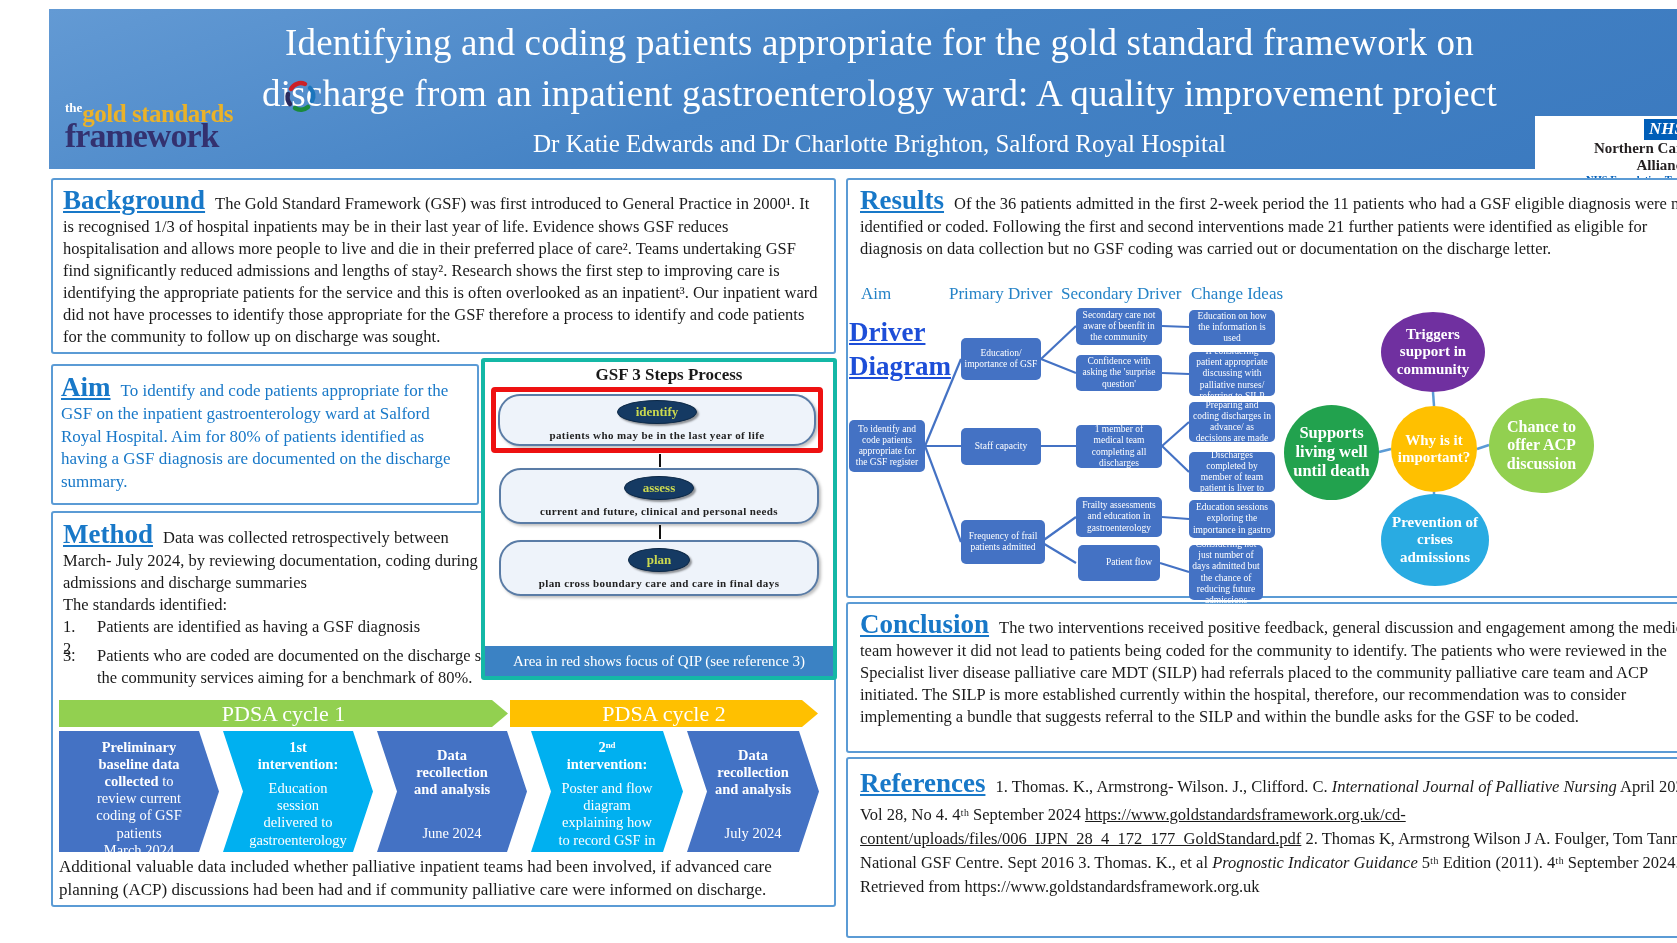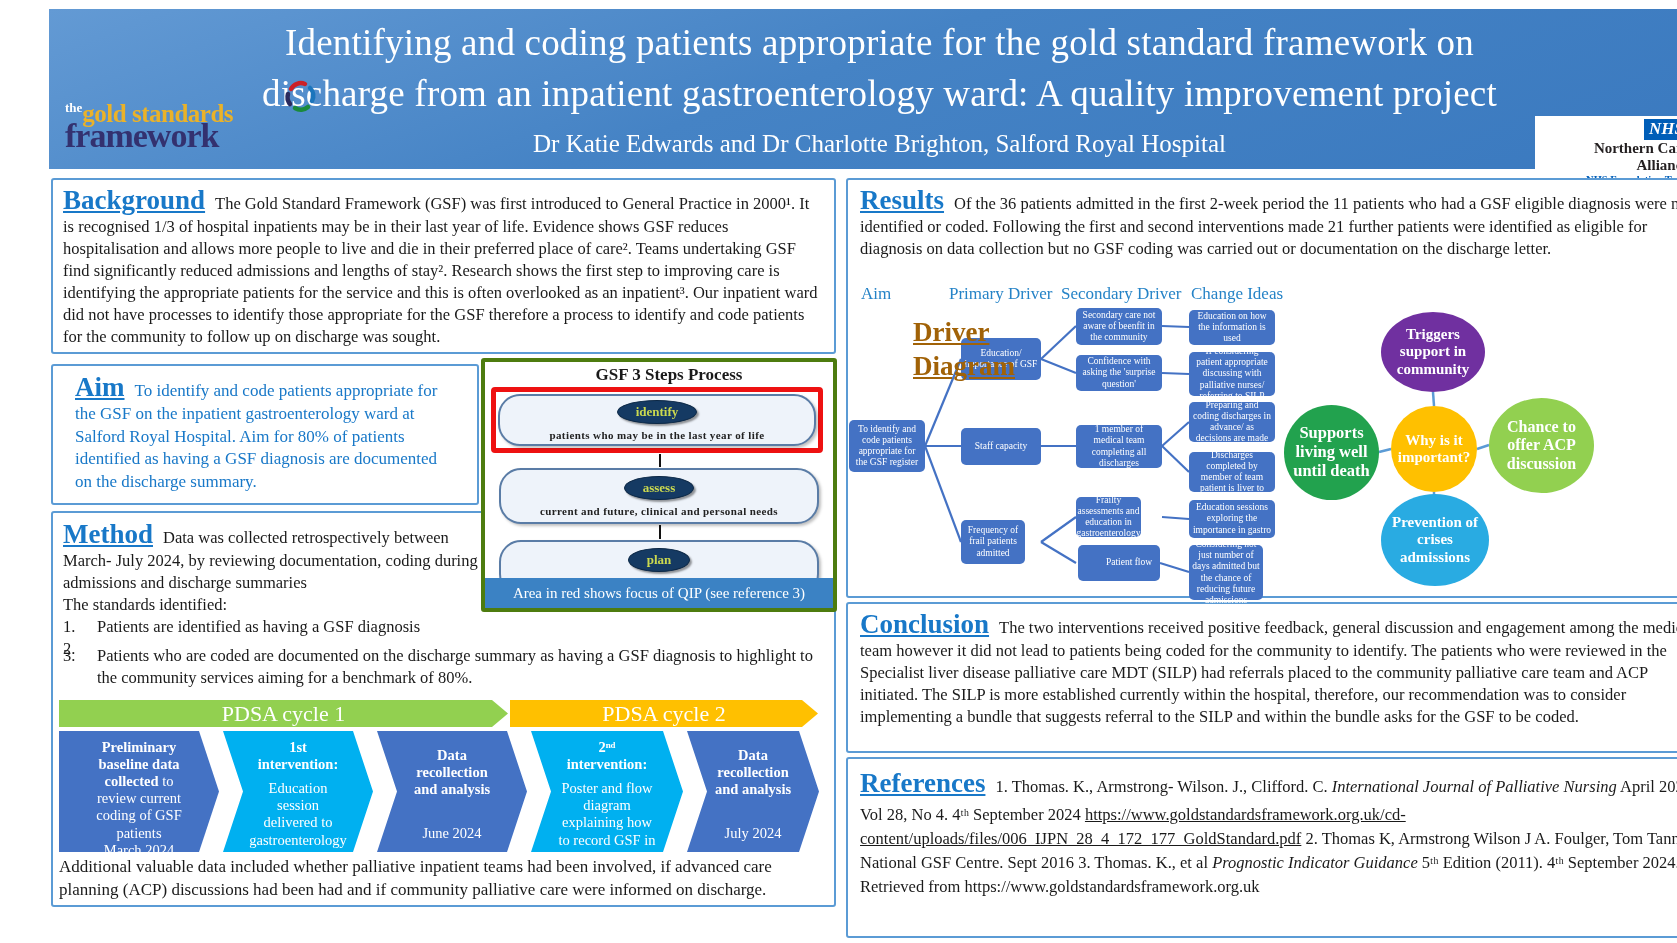--- a/index.html
+++ b/index.html
@@ -27,30 +27,30 @@
            font-size:17px;padding:0 5px 1px 5px;line-height:20px;}
   .nhs-org{color:#231f20;font-weight:bold;font-size:15px;line-height:17px;}
   .nhs-sub{color:#005EB8;font-weight:bold;font-size:10.5px;line-height:12px;}
 
   
   .panel{position:absolute;background:#fff;border:2px solid #5b9bd5;border-radius:3px;box-sizing:border-box;}
   .sec-h{color:#1878c8;font-weight:bold;font-size:27px;text-decoration:underline;margin-right:10px;text-align:center;}
   .body-txt{font-size:16.5px;line-height:1.33;color:#1a1a1a;}
 
   #background-box{left:10px;top:178px;width:785px;height:176px;padding:5px 10px;}
-  #aim-box{left:10px;top:364px;width:428px;height:141px;padding:6px 22px;color:#1878c8;}
+  #aim-box{left:10px;top:364px;width:428px;height:141px;padding:6px 8px;color:#1878c8;}
   #aim-box .body-txt{color:#1878c8;font-size:17px;}
   #method-box{left:10px;top:511px;width:785px;height:396px;}
   .method-top{position:absolute;left:10px;top:6px;width:418px;}
   .method-item3{position:absolute;left:10px;top:132px;width:762px;}
   .std-row{display:flex;font-size:16.5px;line-height:1.33;}
   .std-num{width:34px;flex:none;}
 
   
-  #gsf-steps{left:440px;top:358px;width:356px;height:254px;border:4px solid #4d7c0f;background:#fff;padding-left:20px;}
+  #gsf-steps{left:440px;top:358px;width:356px;height:322px;border:4px solid #14b8a6;background:#fff;padding-left:20px;}
   .gsf-title{text-align:center;font-weight:bold;font-size:17px;margin-top:3px;}
   .red-frame{position:absolute;left:6px;top:25px;width:332px;height:66px;border:5px solid #ee1111;
              border-radius:4px;box-sizing:border-box;padding:2px;}
   .step{background:#eef3fa;border:2px solid #5a7ca6;border-radius:22px;box-sizing:border-box;
         display:flex;flex-direction:column;align-items:center;justify-content:center;
         box-shadow:2px 2px 3px rgba(0,0,0,.25);}
   .step-full{width:100%;height:100%;}
   .step-abs{position:absolute;left:14px;width:320px;height:56px;}
   .oval{background:#153a63;border:1px solid #0c2846;border-radius:50%;color:#cbd94f;
         font-weight:bold;font-size:13px;padding:3px 18px;box-shadow:2px 2px 2px rgba(0,0,0,.4);}
@@ -81,22 +81,22 @@
   #results-box{left:805px;top:178px;width:863px;height:420px;padding:5px 12px;}
   #conclusion-box{left:805px;top:602px;width:863px;height:151px;padding:5px 12px;}
   #references-box{left:805px;top:757px;width:863px;height:181px;padding:5px 12px;font-size:16.5px;line-height:1.45;}
   .ref-italic{font-style:italic;}
   .ref-link{text-decoration:underline;}
 
   
   #driver{position:absolute;left:805px;top:280px;width:863px;height:322px;}
   #driver svg{position:absolute;left:0;top:0;z-index:0;}
   .dd-header{position:absolute;color:#2583c7;font-size:17px;z-index:2;white-space:nowrap;}
-  .dd-title{position:absolute;left:19px;top:36px;color:#a16207;font-size:27px;font-weight:bold;
-            text-decoration:underline;line-height:1.25;z-index:2;padding-left:48px;}
+  .dd-title{position:absolute;left:3px;top:36px;color:#1d4ed8;font-size:27px;font-weight:bold;
+            text-decoration:underline;line-height:1.25;z-index:2;}
   .dbox{position:absolute;background:#4472c4;color:#fff;border-radius:5px;z-index:1;
         display:flex;align-items:center;justify-content:center;text-align:center;
         font-size:9.5px;line-height:1.18;padding:2px 3px;box-sizing:border-box;}
   .circle{position:absolute;border-radius:50%;color:#fff;font-weight:bold;z-index:1;
           display:flex;align-items:center;justify-content:center;text-align:center;line-height:1.15;}
   #circ-top{left:535px;top:32px;width:104px;height:80px;background:#7030a0;font-size:15px;}
   #circ-left{left:438px;top:125px;width:95px;height:95px;background:#22a24e;font-size:16.5px;}
   #circ-center{left:545px;top:126px;width:86px;height:86px;background:#ffc000;font-size:15px;}
   #circ-right{left:643px;top:118px;width:105px;height:95px;background:#92d050;font-size:16px;}
   #circ-bottom{left:535px;top:214px;width:108px;height:92px;background:#29abe2;font-size:15px;}
@@ -246,26 +246,26 @@
 
     <div class="dd-title">
       <div>Driver</div>
       <div>Diagram</div>
     </div>
 
     <div class="dbox" style="left:3px;top:140px;width:76px;height:52px;">To identify and code patients appropriate for the GSF register</div>
 
     <div class="dbox" style="left:115px;top:58px;width:80px;height:42px;">Education/ importance of GSF</div>
     <div class="dbox" style="left:115px;top:148px;width:80px;height:37px;">Staff capacity</div>
-    <div class="dbox" style="left:115px;top:240px;width:64px;height:44px;">Frequency of frail patients admitted</div>
+    <div class="dbox" style="left:115px;top:240px;width:84px;height:44px;">Frequency of frail patients admitted</div>
 
     <div class="dbox" style="left:230px;top:28px;width:86px;height:37px;">Secondary care not aware of beenfit in the community</div>
     <div class="dbox" style="left:230px;top:75px;width:86px;height:36px;">Confidence with asking the 'surprise question'</div>
     <div class="dbox" style="left:230px;top:145px;width:86px;height:43px;">1 member of medical team completing all discharges</div>
-    <div class="dbox" style="left:230px;top:217px;width:65px;height:40px;">Frailty assessments and education in gastroenterology</div>
+    <div class="dbox" style="left:230px;top:217px;width:86px;height:40px;">Frailty assessments and education in gastroenterology</div>
     <div class="dbox" style="left:232px;top:265px;width:82px;height:36px;padding-left:23px;">Patient flow</div>
 
     <div class="dbox" style="left:343px;top:30px;width:86px;height:35px;">Education on how the information is used</div>
     <div class="dbox" style="left:343px;top:72px;width:86px;height:44px;">If considering patient appropriate discussing with palliative nurses/ referring to SILP</div>
     <div class="dbox" style="left:343px;top:122px;width:86px;height:40px;">Preparing and coding discharges in advance/ as decisions are made</div>
     <div class="dbox" style="left:343px;top:172px;width:86px;height:40px;">Discharges completed by member of team patient is liver to</div>
     <div class="dbox" style="left:343px;top:220px;width:86px;height:38px;">Education sessions exploring the importance in gastro</div>
     <div class="dbox" style="left:343px;top:265px;width:74px;height:55px;">Considering not just number of days admitted but the chance of reducing future admissions</div>
 
     <div class="circle" id="circ-top">Triggers support in community</div>

